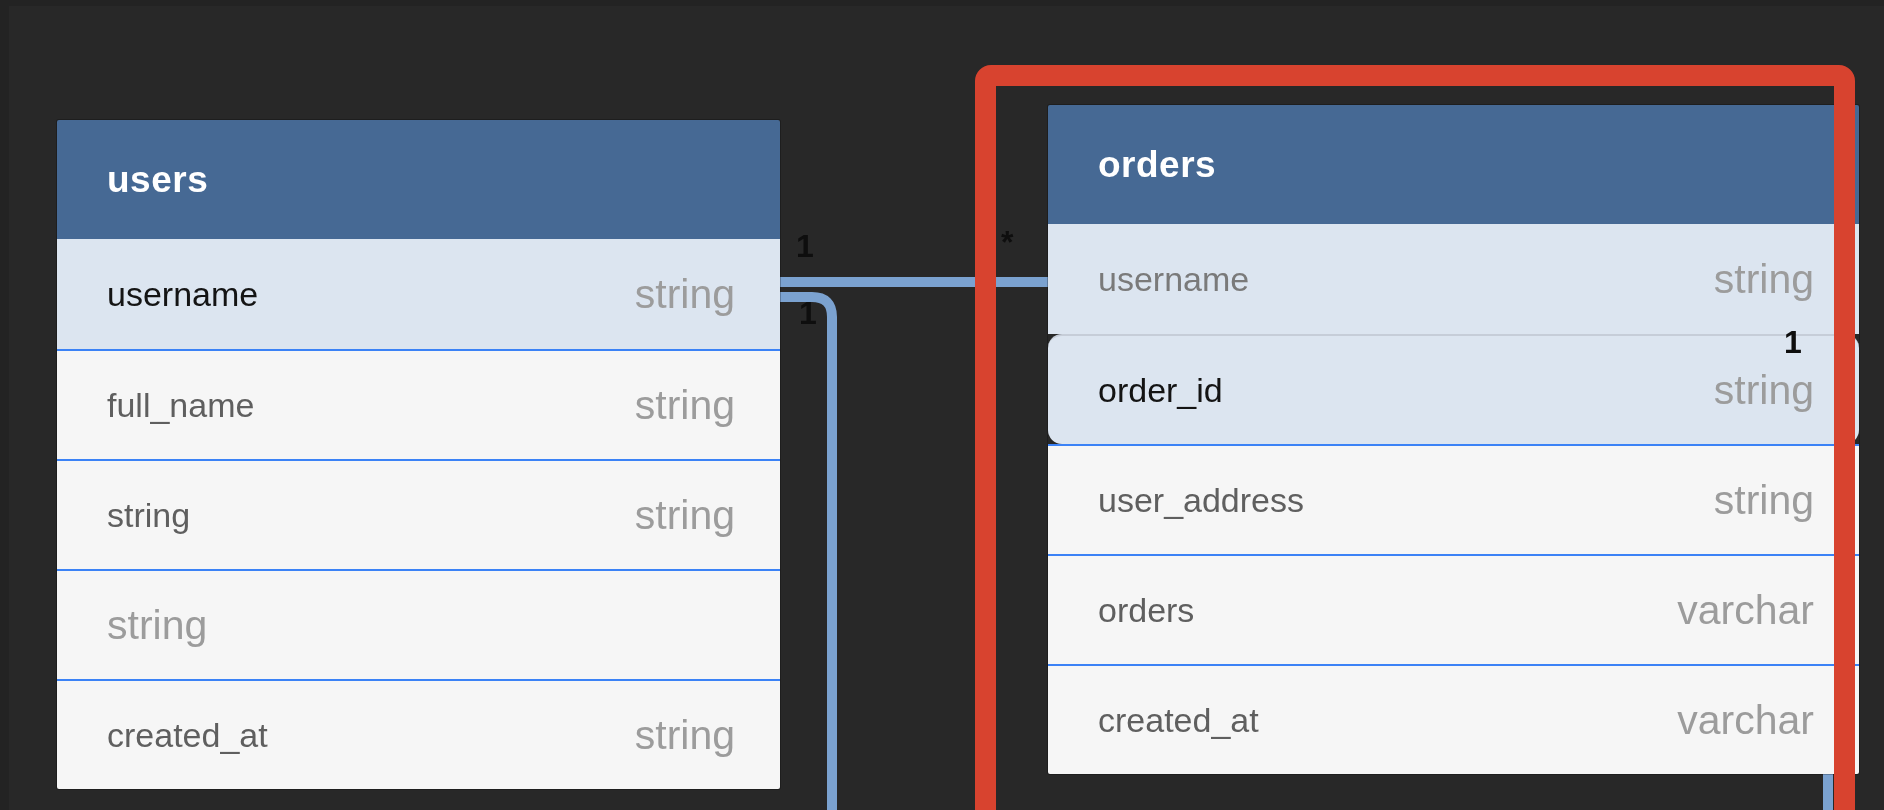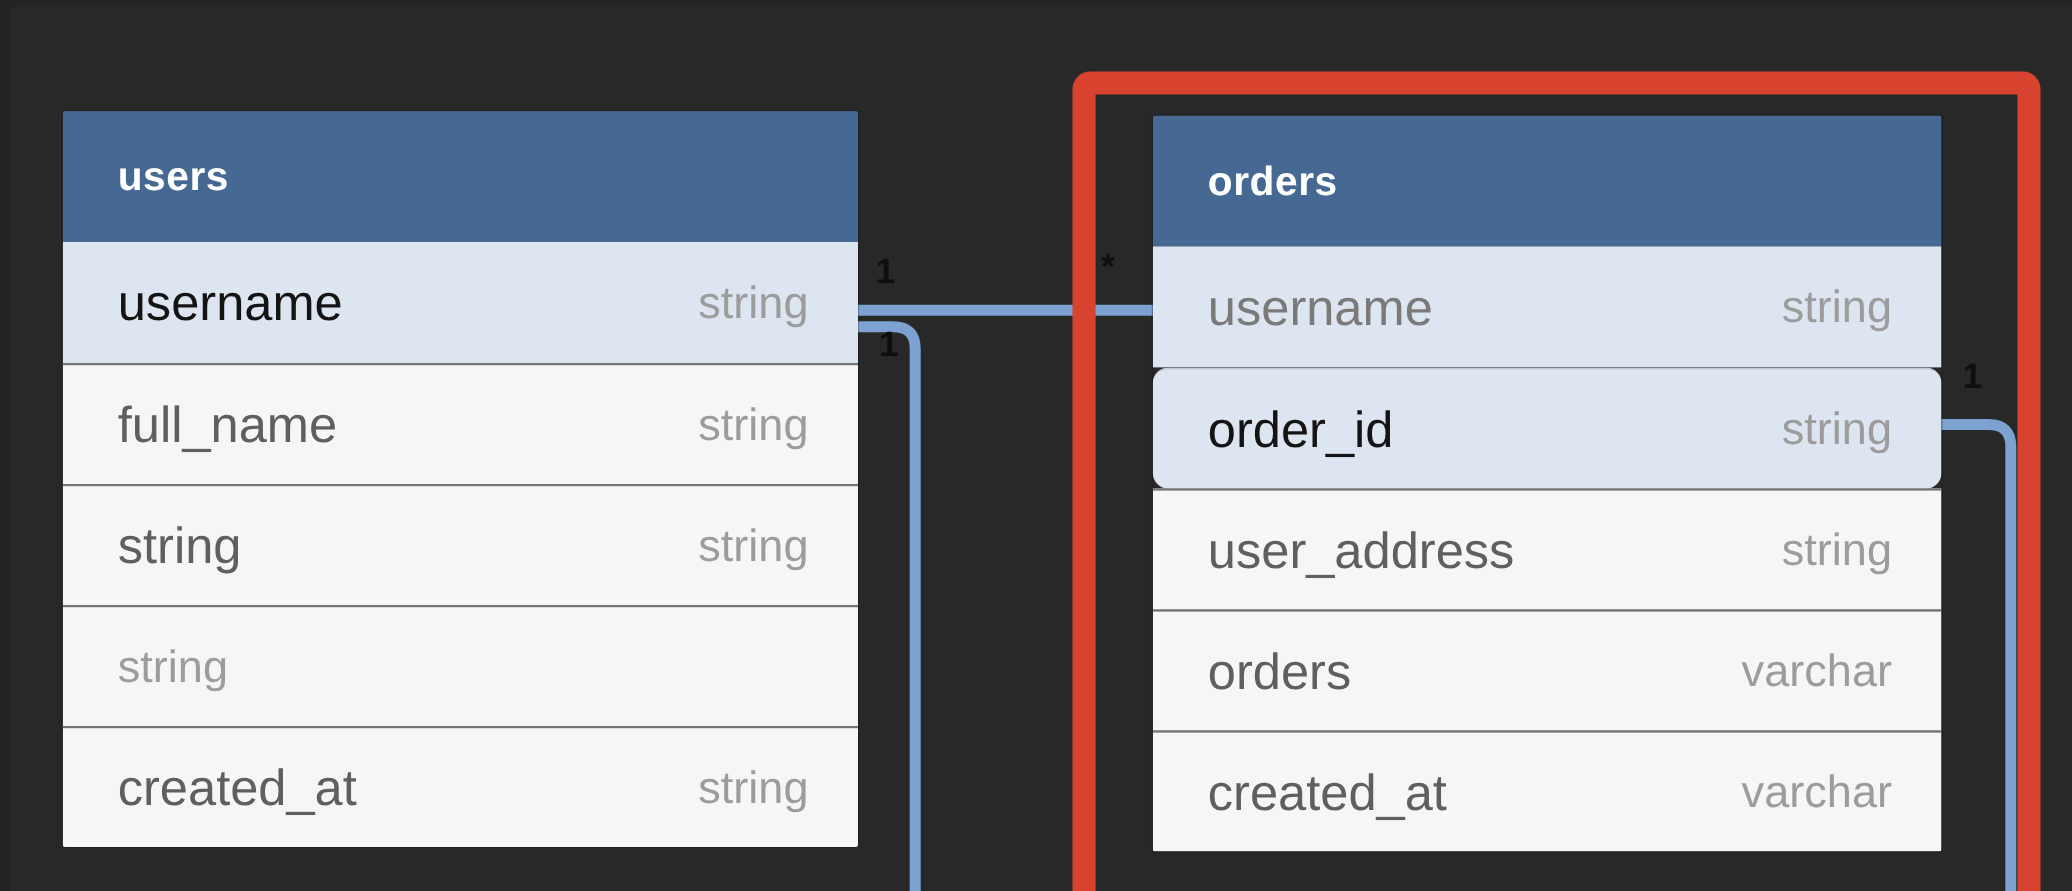--- a/index.html
+++ b/index.html
@@ -7,36 +7,36 @@
     position:relative;width:1884px;height:810px;overflow:hidden;
     background:#282828;font-family:"Liberation Sans",sans-serif;
     cursor:default;
   }
   
   .edge-left{position:absolute;left:0;top:0;width:9px;height:810px;background:#232323;}
   .edge-top{position:absolute;left:0;top:0;width:1884px;height:6px;background:#232323;}
 
   
   .table-card{position:absolute;border-radius:2px;overflow:hidden;box-shadow:0 0 0 1px rgba(0,0,0,.25);}
-  .table-card.users{left:57px;top:101px;width:723px;}
-  .table-card.orders{left:1048px;top:105px;width:717px;}
+  .table-card.users{left:57px;top:120px;width:723px;}
+  .table-card.orders{left:1048px;top:105px;width:811px;}
   .thead{
     height:119px;background:#466994;color:#ffffff;
     display:flex;align-items:center;padding-left:50px;
     font-size:37px;font-weight:bold;letter-spacing:.5px;
   }
   .row{
     height:110px;background:#f6f6f6;box-sizing:border-box;
     display:flex;align-items:center;justify-content:space-between;
     padding:0 45px 0 50px;
   }
-  .row + .row{border-top:2px solid #737373;}
+  .row + .row{border-top:2px solid #3b82f6;}
   .row.keyrow{background:#dce5f0;}
   .row.keyrow + .row.keyrow{border-top:2px solid #c6cdd8;border-radius:14px;}
-  .fname{font-size:46px;color:#5f5f5f;}
+  .fname{font-size:34px;color:#5f5f5f;}
   .row.pk .fname{color:#141414;}
   .row.fk .fname{color:#7a7a7a;}
   .ftype{font-size:41px;color:#9c9c9c;}
 
   
   svg.connectors{position:absolute;left:0;top:0;width:1884px;height:810px;}
   svg.connectors path{stroke:#7ba2d0;stroke-width:10;fill:none;}
 
   
   .card-label{

